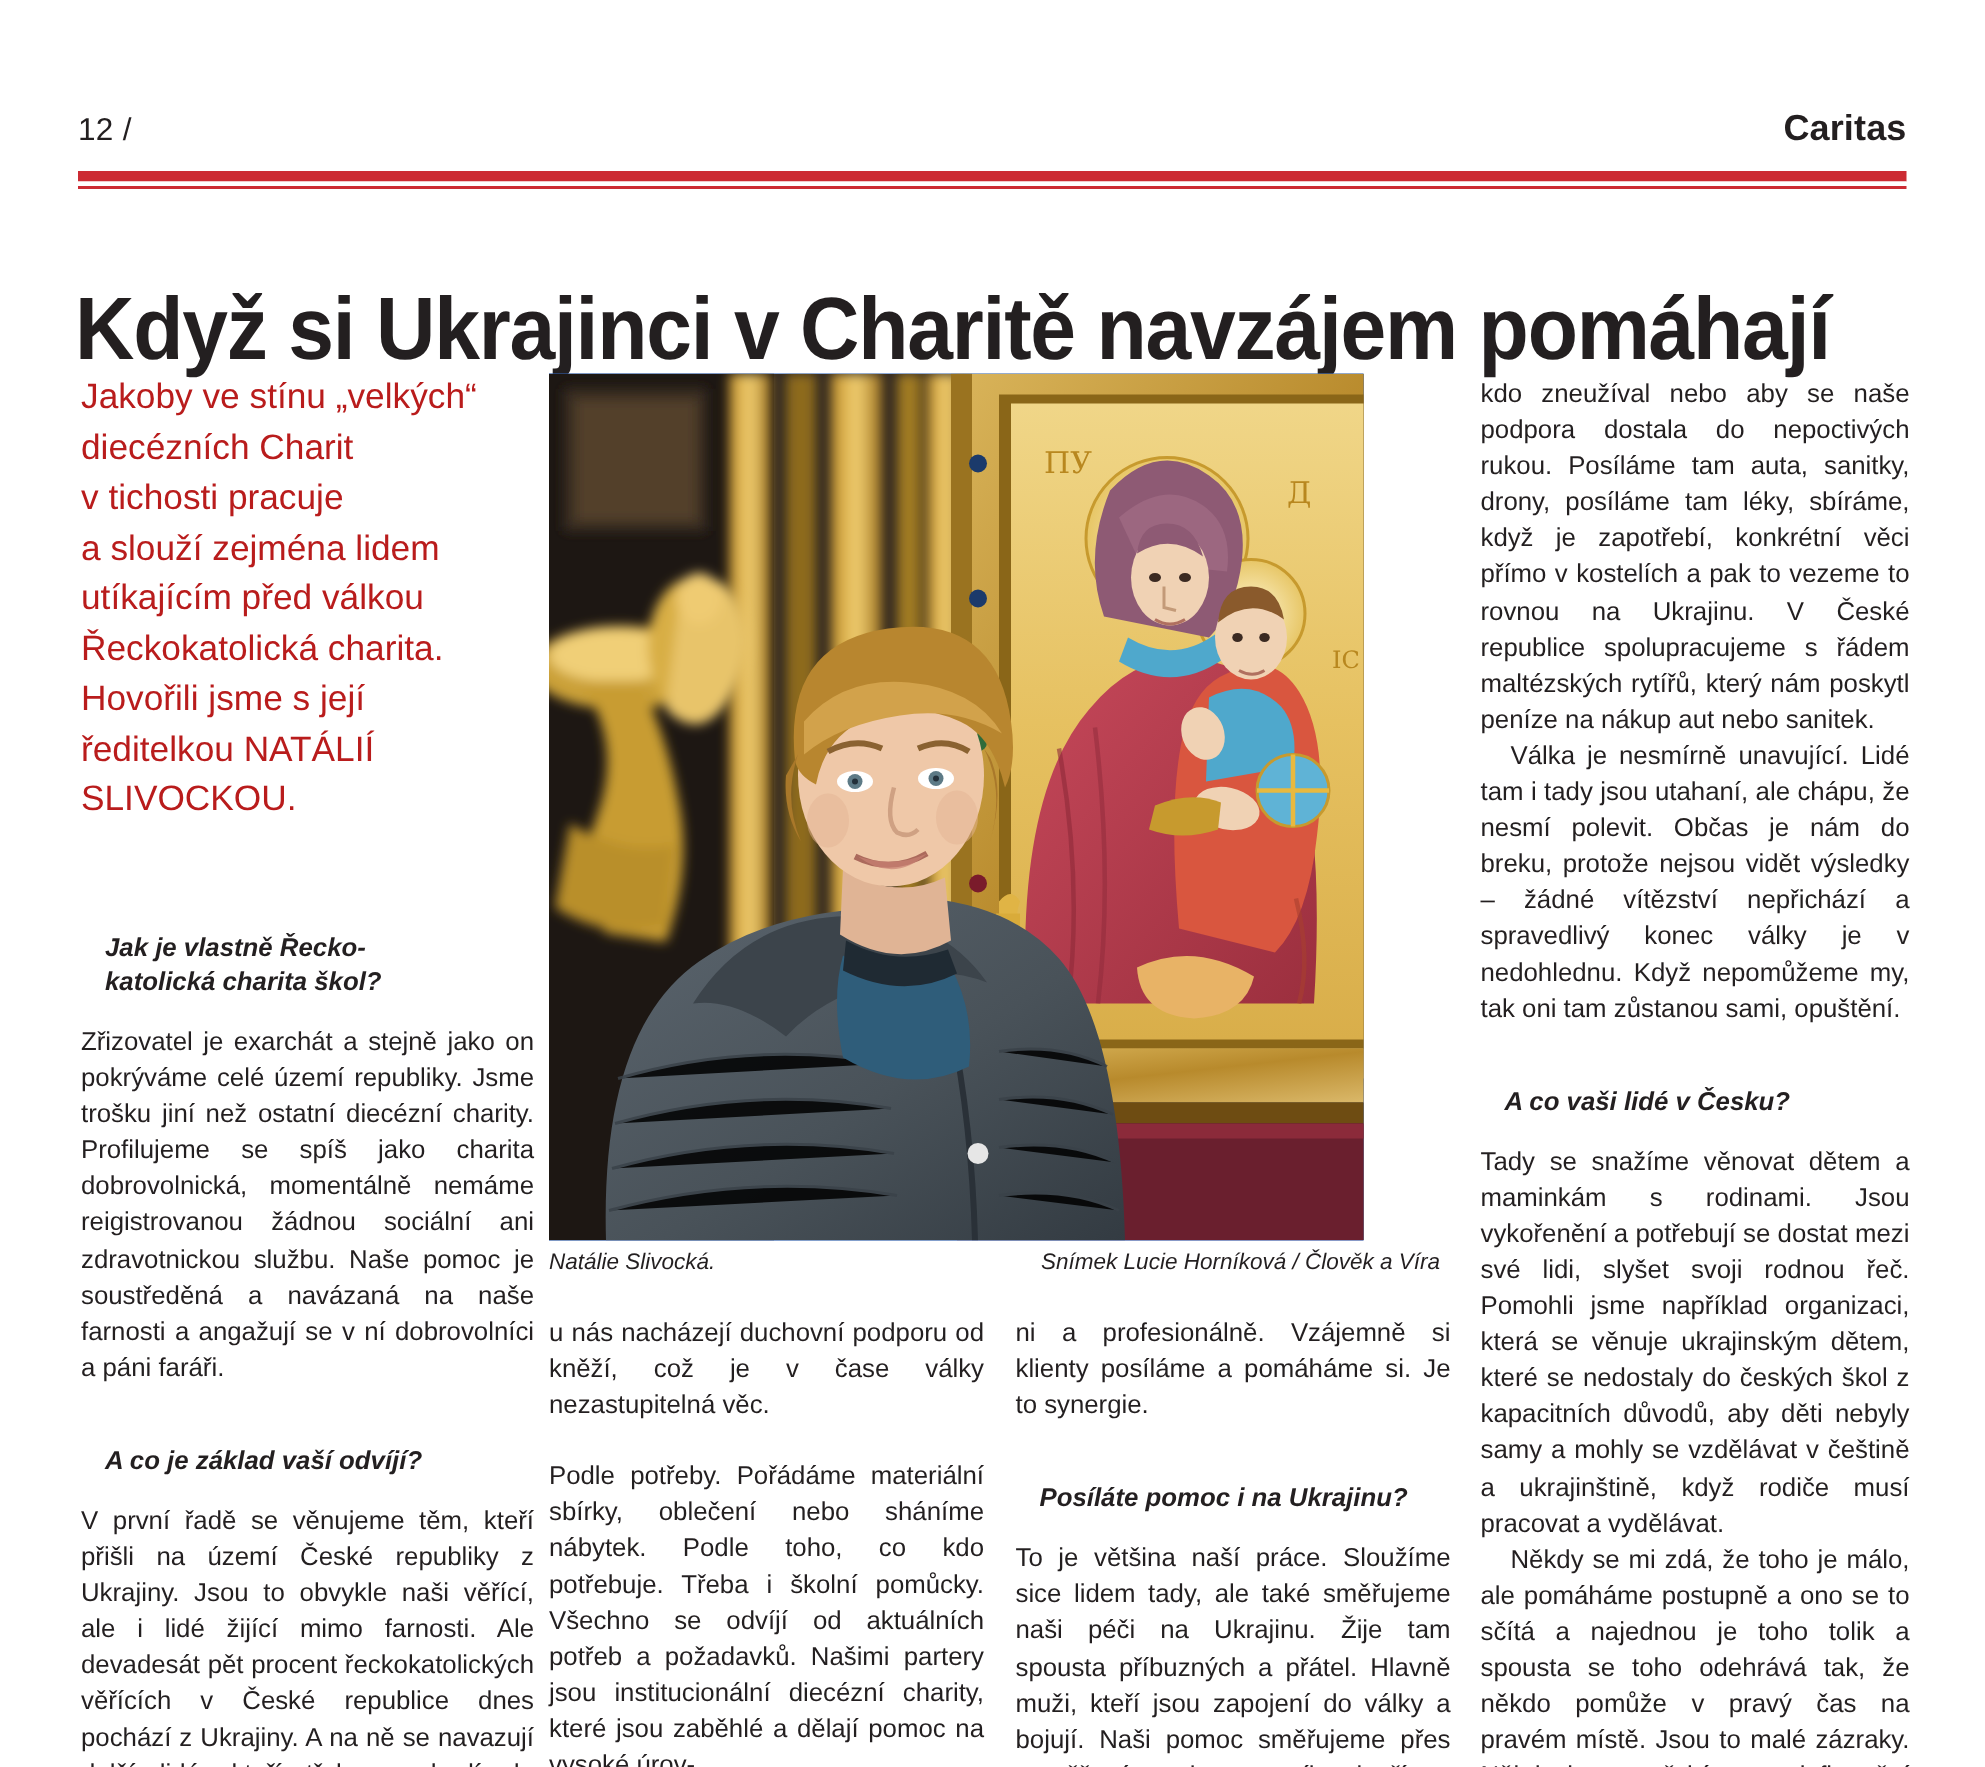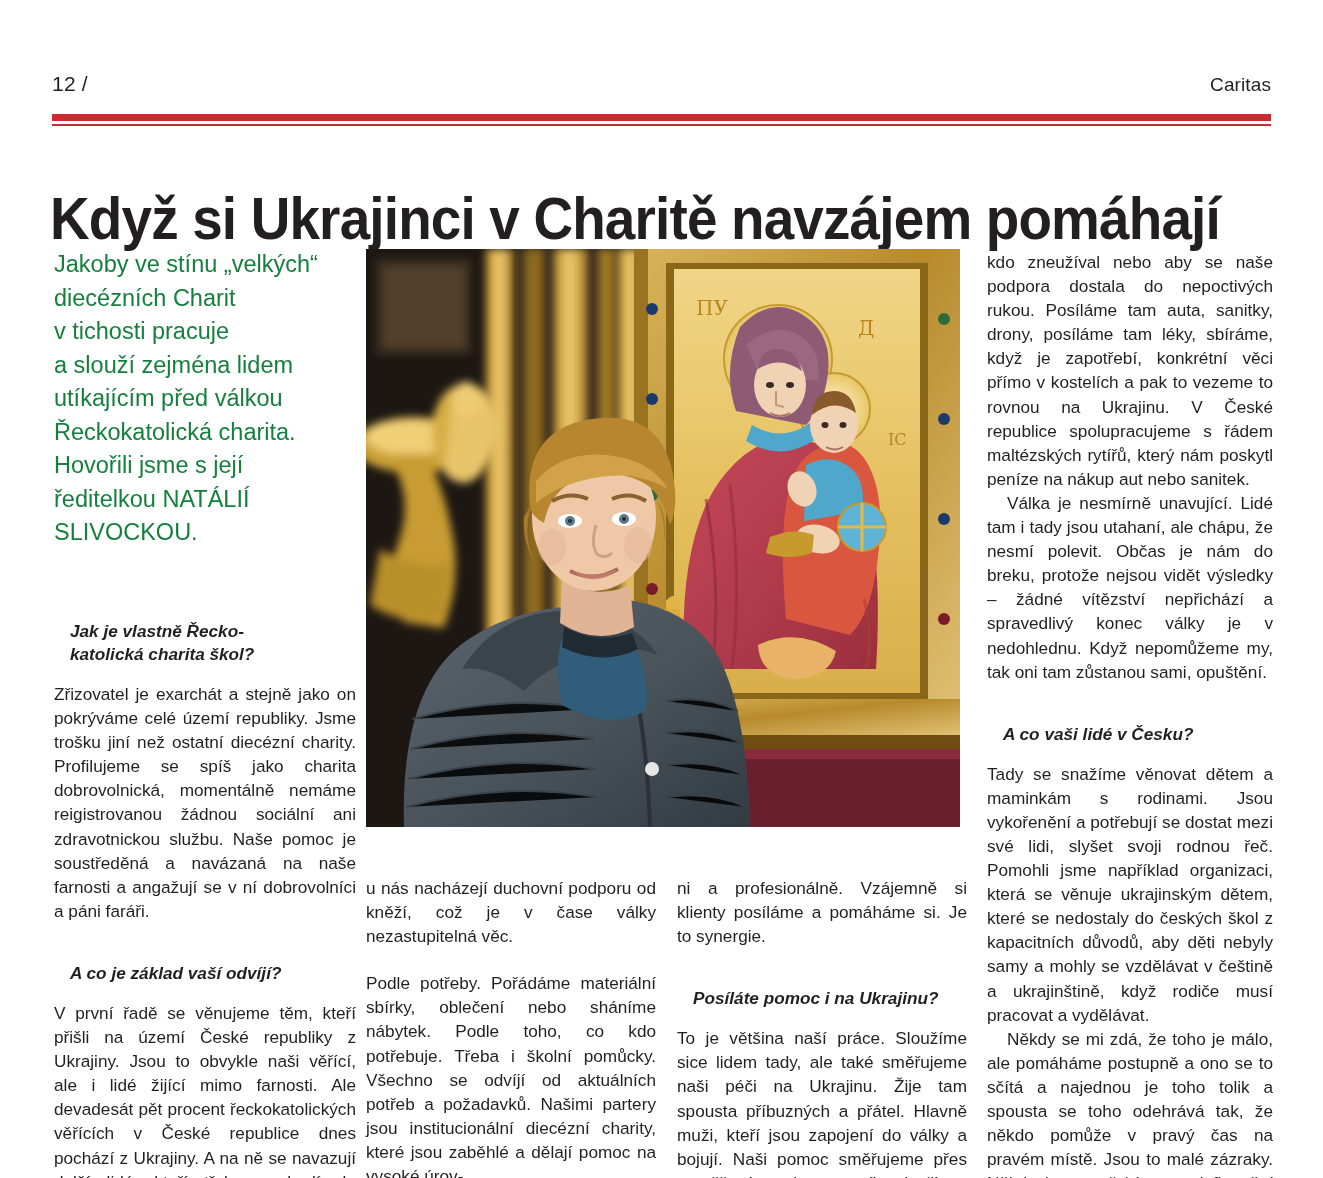--- a/index.html
+++ b/index.html
@@ -32,22 +32,22 @@
     align-items: baseline;
     justify-content: space-between;
   }
   .folio {
     font-size: 21px;
     font-weight: normal;
     letter-spacing: 0.2px;
     font-family: "Liberation Sans Narrow", "Liberation Sans", sans-serif;
   }
   .runhead-right {
-    font-size: 19px;
-    font-weight: normal;
+    font-size: 24px;
+    font-weight: bold;
     letter-spacing: 0.1px;
   }
 
   .rule-wrap {
     position: absolute;
     left: 52px; top: 114px;
     width: 1219px;
   }
   .rule-thick {
     height: 7px;
@@ -77,30 +77,30 @@
     white-space: nowrap;
   }
 
   
   .lede {
     position: absolute;
     left: 54px; top: 248px;
     width: 300px;
     font-size: 23.5px;
     line-height: 33.5px;
-    color: #15803d;
+    color: #b91c1c;
     font-weight: 400;
   }
   .lede div { white-space: nowrap; }
 
   
   .photo {
     position: absolute;
     left: 366px; top: 249px;
-    width: 594px;
+    width: 543px;
     height: 578px;
     overflow: hidden;
     background: #3b82f6;
   }
   .photo svg { display: block; }
 
   .caption-row {
     position: absolute;
     left: 366px; top: 833px;
     width: 594px;
@@ -373,20 +373,24 @@
         <path d="M206 322 q24 18 46 -2 q-22 10 -46 2 z" fill="#c98274" opacity="0.7"></path>
 
         <ellipse cx="186" cy="298" rx="14" ry="18" fill="#e3b493" opacity="0.5"></ellipse>
         <ellipse cx="272" cy="296" rx="14" ry="18" fill="#e3b493" opacity="0.5"></ellipse>
       </g>
 
       <rect width="594" height="578" fill="none"></rect>
     </svg>
   </div>
 
+  <div class="caption-row">
+    <span>Natálie Slivocká.</span>
+    <span>Snímek Lucie Horníková / Člověk a Víra</span>
+  </div>
 
   <div class="col col1">
     <div class="q">
       <div>Jak je vlastně Řecko-</div>
       <div>katolická charita škol?</div>
     </div>
     <p>Zřizovatel je exarchát a stejně jako on pokrýváme celé území republiky. Jsme trošku jiní než ostatní diecézní charity. Profilujeme se spíš jako charita dobrovolnická, momentálně nemáme reigistrovanou žádnou sociální ani zdravotnickou službu. Naše pomoc je soustředěná a navázaná na naše farnosti a angažují se v ní dobrovolníci a páni faráři.</p>
     <div class="spacer"></div>
     <div class="q">A co je základ vaší odvíjí?</div>
     <p>V první řadě se věnujeme těm, kteří přišli na území České republiky z Ukrajiny. Jsou to obvykle naši věřící, ale i lidé žijící mimo farnosti. Ale devadesát pět procent řeckokatolických věřících v České republice dnes pochází z Ukrajiny. A na ně se navazují další lidé, kteří třeba nechodí do kostela, ale doslechli se, že u nás dostanou pomocnou ruku. Prakticky sto procent těch, komu naši dobrovolníci pomáhají, jsou jejich krajané. A pak</p>

